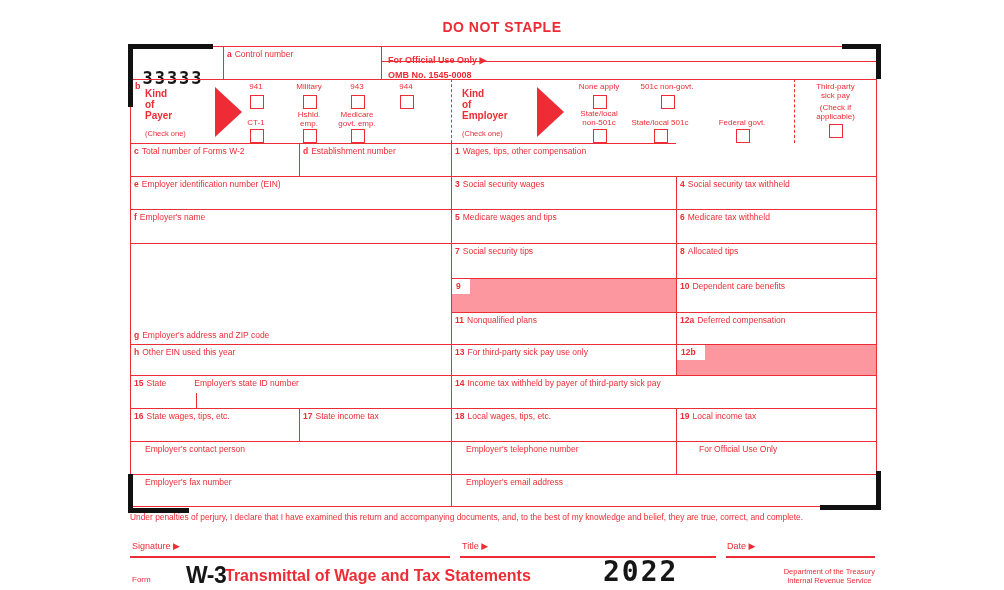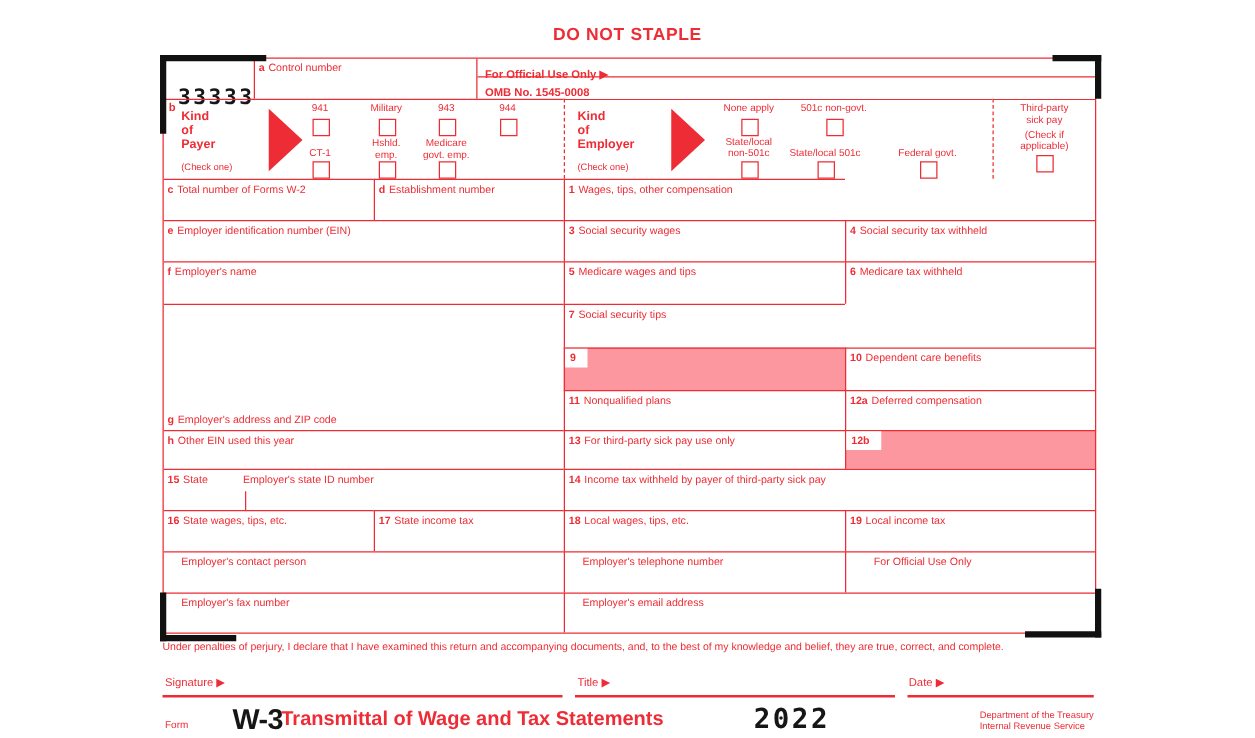--- a/index.html
+++ b/index.html
@@ -42,37 +42,37 @@
            line-height:10.5px;color:var(--red);}
   .sigrow{position:absolute;left:130px;top:541px;width:745px;height:16px;}
   .sigrow span{position:absolute;font-size:9px;color:var(--red);white-space:nowrap;}
   .sigline{position:absolute;top:556px;height:0;border-top:2px solid var(--red);}
   .strip{position:absolute;left:130px;top:558px;width:745px;height:32px;}
   .formword{position:absolute;left:2px;bottom:6px;font-size:8px;color:var(--red);}
   .formnum{position:absolute;left:22px;bottom:1px;font-size:23px;font-weight:bold;
            color:var(--ink);letter-spacing:-.5px;margin-left:34px;}
   .formtitle{position:absolute;left:95px;bottom:5px;font-size:16px;font-weight:bold;color:var(--red);}
   .year{position:absolute;left:473px;bottom:2px;font-family:"DejaVu Sans Mono", monospace;
-        font-weight:bold;font-size:22px;letter-spacing:2px;color:var(--ink);}
-  .dept{position:absolute;right:0;bottom:5px;text-align:left;font-size:7.5px;
+        font-weight:bold;font-size:28px;letter-spacing:2px;color:var(--ink);}
+  .dept{position:absolute;right:0;bottom:5px;text-align:center;font-size:7.5px;
         line-height:9px;color:var(--red);}
 </style>
 </head>
 <body>
 
 <div class="stage">
 
   <div class="staple">DO NOT STAPLE</div>
 
   <div class="form">
 
     <div class="cell nl nt codebox" style="left:0;top:15px;width:84px;height:32px;justify-content:center;">
       <span>33333</span>
     </div>
-    <div class="cell nt" style="left:72px;top:0;width:166px;height:32px;">
+    <div class="cell nt" style="left:92px;top:0;width:166px;height:32px;">
       <span class="lab"><b class="pfx">a</b><span>Control number</span></span>
     </div>
     <div class="cell nt" style="left:250px;top:0;width:495px;height:32px;">
       <div class="ou-row ou-top">
         <span class="blab">For Official Use Only ▶</span>
       </div>
       <div class="ou-row">
         <span class="blab">OMB No. 1545-0008</span>
       </div>
     </div>
@@ -159,20 +159,23 @@
       <span class="lab"><b class="pfx">6</b><span>Medicare tax withheld</span></span>
     </div>
 
     <div class="cell nl" style="left:0;top:196px;width:320px;height:101px;">
       <span class="lab-b"><b class="pfx">g</b><span>Employer's address and ZIP code</span></span>
     </div>
 
     <div class="cell" style="left:320px;top:196px;width:225px;height:35px;">
       <span class="lab"><b class="pfx">7</b><span>Social security tips</span></span>
     </div>
+    <div class="cell" style="left:545px;top:196px;width:200px;height:35px;">
+      <span class="lab"><b class="pfx">8</b><span>Allocated tips</span></span>
+    </div>
     <div class="cell pinkbg" style="left:320px;top:231px;width:225px;height:34px;">
       <span class="chip">9</span>
     </div>
     <div class="cell" style="left:545px;top:231px;width:200px;height:34px;">
       <span class="lab"><b class="pfx">10</b><span>Dependent care benefits</span></span>
     </div>
     <div class="cell" style="left:320px;top:265px;width:225px;height:32px;">
       <span class="lab"><b class="pfx">11</b><span>Nonqualified plans</span></span>
     </div>
     <div class="cell" style="left:545px;top:265px;width:200px;height:32px;">

